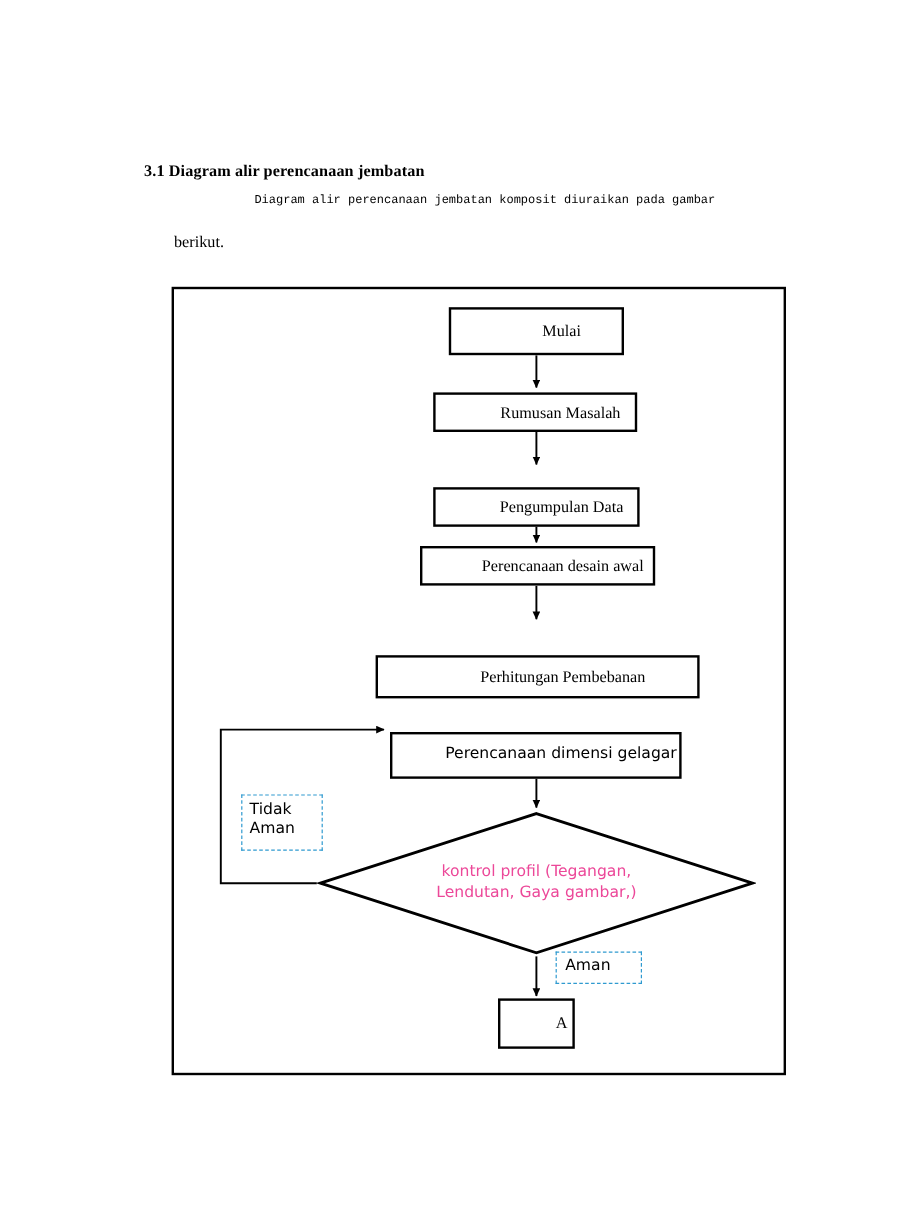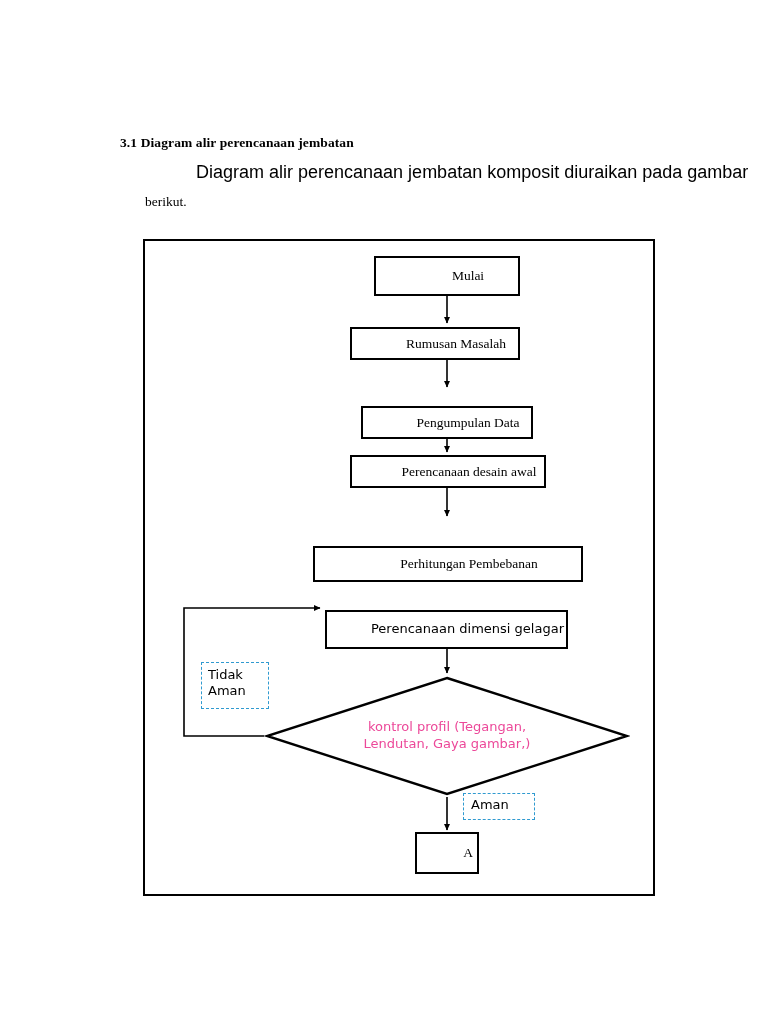--- a/index.html
+++ b/index.html
@@ -30,24 +30,24 @@
     left: 120px;
     top: 135px;
     font-family: "Liberation Serif", serif;
     font-weight: bold;
     font-size: 13.5px;
     letter-spacing: 0.1px;
     white-space: nowrap;
   }
   .para-line1 {
     position: absolute;
-    left: 196px;
+    left: 212px;
     top: 162px;
-    font-family: Liberation Sans, sans-serif;
-    font-size: 18px;
+    font-family: Liberation Mono, monospace;
+    font-size: 10px;
     white-space: nowrap;
   }
   .para-line2 {
     position: absolute;
     left: 145px;
     top: 194px;
     font-family: "Liberation Serif", serif;
     font-size: 13.5px;
     white-space: nowrap;
   }
@@ -75,21 +75,21 @@
     justify-content: center;
     text-align: center;
     font-family: "Liberation Serif", serif;
     font-size: 13.5px;
     color: #000000;
     line-height: 1.15;
     padding-left: 42px;
   }
 
   .node-mulai       { left: 374px; top: 256px; width: 146px; height: 40px; }
-  .node-rumusan     { left: 350px; top: 327px; width: 170px; height: 33px; }
+  .node-rumusan     { left: 361px; top: 327px; width: 170px; height: 33px; }
   .node-pengumpulan { left: 361px; top: 390px; width: 172px; height: 33px; margin-top: 16px; }
   .node-desain      { left: 350px; top: 455px; width: 196px; height: 33px; }
   .node-perhitungan { left: 313px; top: 518px; width: 270px; height: 36px; }
   .node-dimensi     { left: 325px; top: 582px; width: 243px; height: 39px; }
   .node-a           { left: 415px; top: 832px; width: 64px; height: 42px; }
 
   .node-dimensi,
   .node-perhitungan {
     font-family: "DejaVu Sans", sans-serif;
     font-size: 13px;

